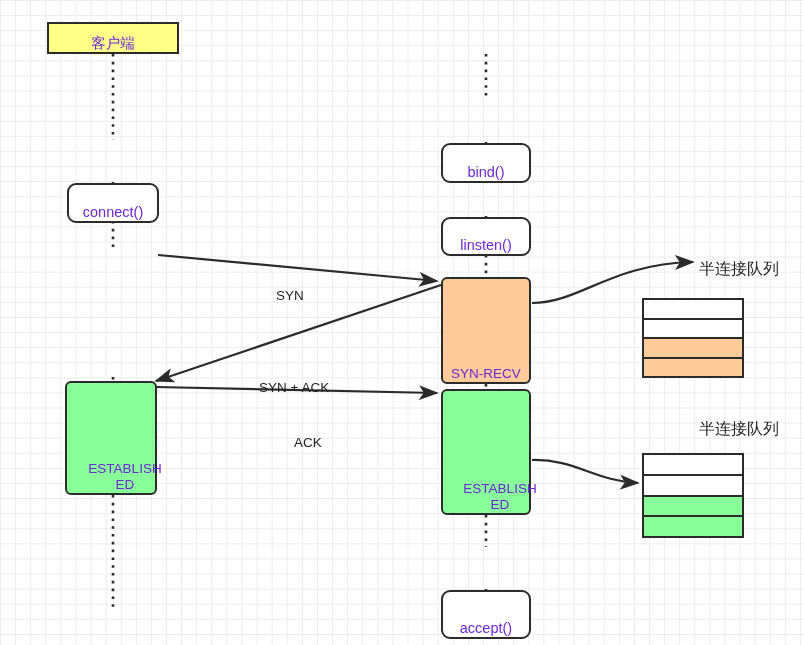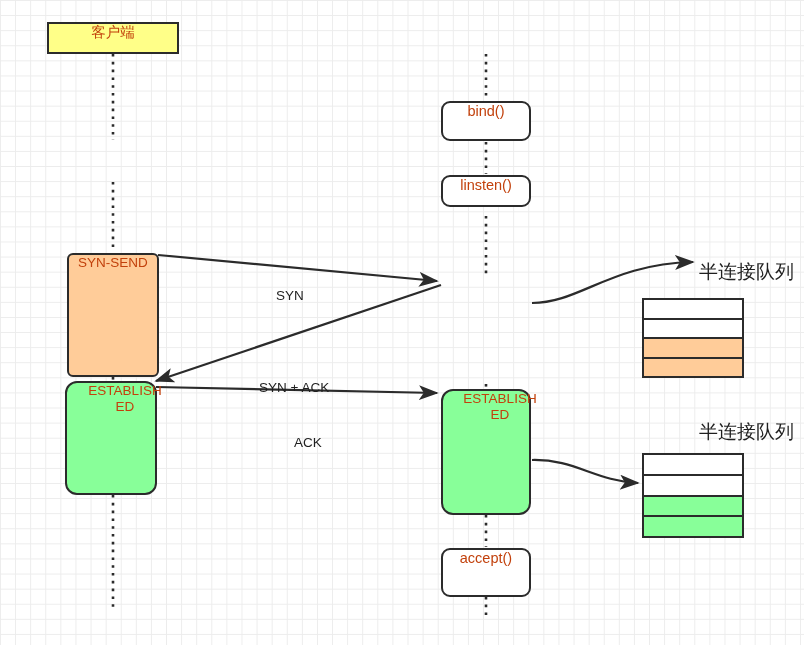--- a/index.html
+++ b/index.html
@@ -27,46 +27,47 @@
     left: 0;
     top: 0;
     width: 804px;
     height: 645px;
     pointer-events: none;
   }
   .node {
     position: absolute;
     box-sizing: border-box;
     display: flex;
-    align-items: flex-start;
+    align-items: flex-end;
     justify-content: center;
     text-align: center;
-    color: #c2410c;
+    color: #6d28d9;
     border: 2.2px solid #2b2b2b;
     line-height: 1.18;
     white-space: pre-line;
   }
   .actor {
     background: #ffff88;
     border-radius: 0px;
     font-size: 14.5px;
   }
   .proc {
     background: #ffffff;
     border-radius: 9px;
     font-size: 14.5px;
+    margin-top: 42px;
   }
   .state-orange {
     background: #ffcc99;
     border-radius: 6px;
     font-size: 13.5px;
   }
   .state-green {
     background: #88ff99;
-    border-radius: 12px;
+    border-radius: 6px;
     font-size: 13.5px;
     padding-left: 28px;
   }
   .queue {
     position: absolute;
     box-sizing: border-box;
     border: 2.4px solid #2b2b2b;
     display: flex;
     flex-direction: column;
     background: #ffffff;
@@ -84,21 +85,21 @@
   .qr-green { background: #88ff99; }
   .edge-label {
     position: absolute;
     font-size: 13.5px;
     color: #1f1f1f;
     white-space: nowrap;
     margin-top: 36px;
   }
   .queue-label {
     position: absolute;
-    font-size: 19px;
+    font-size: 16px;
     color: #1f1f1f;
     white-space: nowrap;
     text-align: right;
   }
 </style>
 </head>
 <body>
 
 <div id="canvas">
 
@@ -129,39 +130,42 @@
 
     <path d="M 532,303 C 580,303 610,264 693,262" fill="none" stroke="#2b2b2b" stroke-width="2.2" marker-end="url(#arrowhead)" transform=""></path>
 
     <path d="M 532,460 C 575,459 595,481 638,483" fill="none" stroke="#2b2b2b" stroke-width="2.2" marker-end="url(#arrowhead)"></path>
   </svg>
 
   <div class="node actor" style="left:47px; top:22px; width:132px; height:32px;">
     <span>客户端</span>
   </div>
 
-
-  <div class="node state-orange" style="left:67px; top:253px; width:92px; height:124px;">
-    <span>SYN-SEND</span>
-  </div>
+  <div class="node proc" style="left:67px; top:141px; width:92px; height:40px;">
+    <span>connect()</span>
+  </div>
+
 
   <div class="node state-green" style="left:65px; top:381px; width:92px; height:114px;">
     <span>ESTABLISH
 ED</span>
   </div>
 
 
   <div class="node proc" style="left:441px; top:101px; width:90px; height:40px;">
     <span>bind()</span>
   </div>
 
-  <div class="node proc" style="left:441px; top:175px; width:90px; height:32px;">
+  <div class="node proc" style="left:441px; top:175px; width:90px; height:39px;">
     <span>linsten()</span>
   </div>
 
+  <div class="node state-orange" style="left:441px; top:277px; width:90px; height:107px;">
+    <span>SYN-RECV</span>
+  </div>
 
   <div class="node state-green" style="left:441px; top:389px; width:90px; height:126px;">
     <span>ESTABLISH
 ED</span>
   </div>
 
   <div class="node proc" style="left:441px; top:548px; width:90px; height:49px;">
     <span>accept()</span>
   </div>
 

